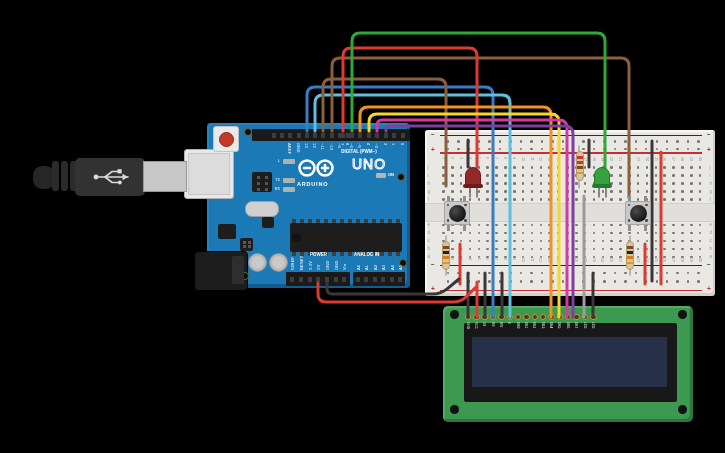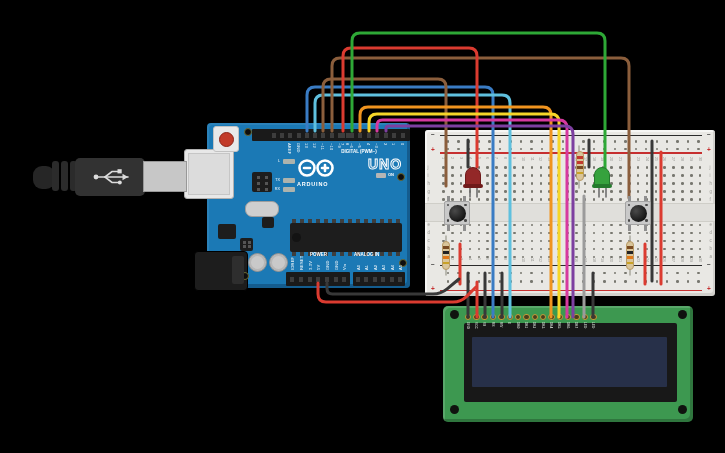--- a/index.html
+++ b/index.html
@@ -106,21 +106,21 @@
   <svg class="abs" style="left:295px;top:156px;z-index:3" width="46" height="24">
     <g stroke="#fff" stroke-width="2.6" fill="none" stroke-linecap="round">
       <circle cx="12" cy="12" r="7.5"></circle>
         <circle cx="30" cy="12" r="7.5"></circle>
       <path d="M9,12 h6"></path>
         <path d="M27,12 h6"></path>
         <path d="M30,9 v6"></path>
     </g>
   </svg>
   <div class="wtext" style="left:297px;top:181px;font-size:5.5px;font-weight:bold;letter-spacing:.8px">ARDUINO</div>
-  <div class="wtext" style="left:368px;top:156px;font-size:14px;font-weight:bold;letter-spacing:1px;color:transparent;-webkit-text-stroke:1px #ffffff">UNO</div>
+  <div class="wtext" style="left:352px;top:156px;font-size:14px;font-weight:normal;letter-spacing:1px;color:transparent;-webkit-text-stroke:1px #ffffff">UNO</div>
 
   <div class="abs ledrect" style="left:283px;top:159px"></div>
   <div class="abs ledrect" style="left:283px;top:178px"></div>
   <div class="abs ledrect" style="left:283px;top:187px"></div>
   <div class="wtext" style="left:270px;top:158.5px;width:10px;text-align:right;font-size:3.8px">L</div>
   <div class="wtext" style="left:270px;top:177.5px;width:10px;text-align:right;font-size:3.8px">TX</div>
   <div class="wtext" style="left:270px;top:186.5px;width:10px;text-align:right;font-size:3.8px">RX</div>
   <div class="abs ledrect" style="left:376px;top:173px;width:10px;background:#b5b5b5"></div>
   <div class="wtext" style="left:388px;top:171.5px;font-size:4px;font-weight:bold">ON</div>
 

